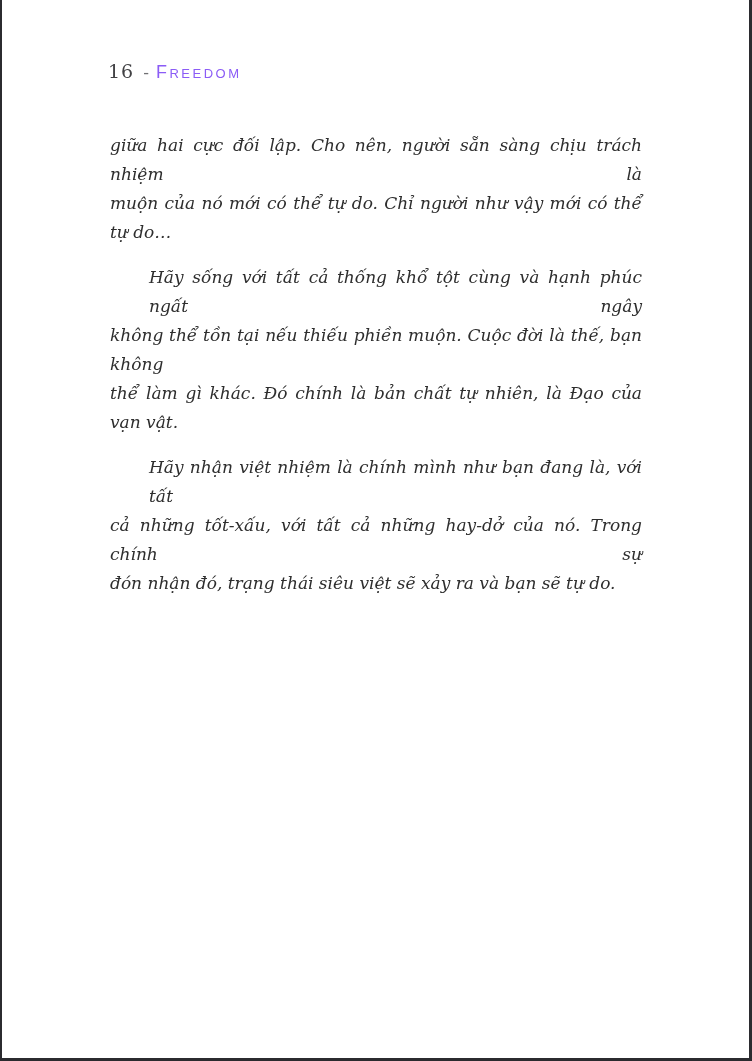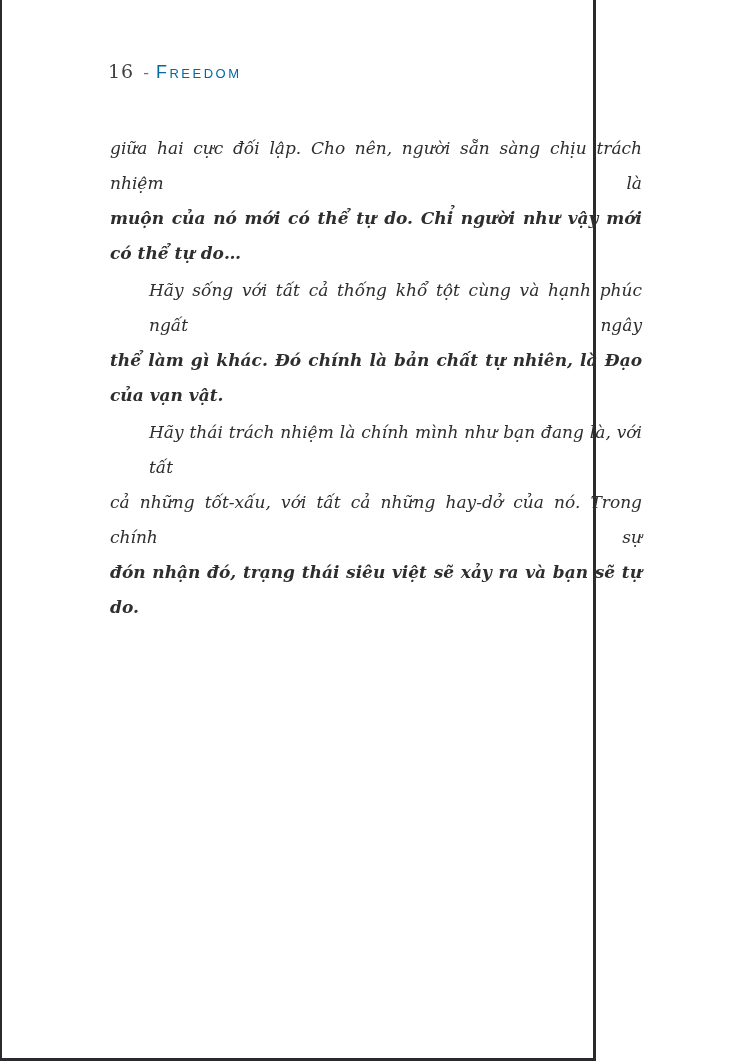--- a/index.html
+++ b/index.html
@@ -7,21 +7,21 @@
     padding: 0;
   }
   body {
     width: 752px;
     height: 1061px;
     background: #ffffff;
     overflow: hidden;
   }
   .page {
     position: relative;
-    width: 596px;
+    width: 752px;
     height: 1061px;
     box-sizing: border-box;
     background: #ffffff;
     border-left: 2px solid #2b2b2f;
     border-right: 3px solid #2b2b2f;
     border-bottom: 3px solid #2b2b2f;
     padding-left: 33px;
   }
   .running-header {
     position: absolute;
@@ -41,59 +41,60 @@
     font-family: "DejaVu Sans", sans-serif;
     font-size: 16px;
     color: #707073;
     margin: 0 7px 0 9px;
   }
   .book-title {
     font-family: "Liberation Sans", "DejaVu Sans", sans-serif;
     font-size: 18px;
     font-variant: small-caps;
     letter-spacing: 2.5px;
-    color: #0369a1;
+    color: #8b5cf6;
   }
   .text-block {
     position: absolute;
     top: 131px;
     left: 108px;
     width: 532px;
     color: #2e2e2e;
   }
   .paragraph { margin: 0; }
-  .paragraph + .paragraph { margin-top: 2px; }
+  .paragraph + .paragraph { margin-top: 16px; }
   .line {
     font-family: "DejaVu Serif", serif;
     font-style: italic;
     font-size: 17px;
-    line-height: 35px;
+    line-height: 29px;
     text-align: justify;
     text-align-last: justify;
   }
-  .line.last { text-align-last: left; font-weight: bold; }
+  .line.last { text-align-last: left; }
   .line.indent { padding-left: 39px; }
 </style>
 </head>
 <body>
 
 <div class="page">
   <div class="running-header">
     <span class="page-number">16</span>
     <span class="header-sep">-</span>
     <span class="book-title">Freedom</span>
   </div>
   <div class="text-block">
       <div class="paragraph">
         <div class="line">giữa hai cực đối lập. Cho nên, người sẵn sàng chịu trách nhiệm là</div>
         <div class="line last">muộn của nó mới có thể tự do. Chỉ người như vậy mới có thể tự do…</div>
       </div>
       <div class="paragraph">
         <div class="line indent">Hãy sống với tất cả thống khổ tột cùng và hạnh phúc ngất ngây</div>
+        <div class="line">không thể tồn tại nếu thiếu phiền muộn. Cuộc đời là thế, bạn không</div>
         <div class="line last">thể làm gì khác. Đó chính là bản chất tự nhiên, là Đạo của vạn vật.</div>
       </div>
       <div class="paragraph">
-        <div class="line indent">Hãy thái trách nhiệm là chính mình như bạn đang là, với tất</div>
+        <div class="line indent">Hãy nhận việt nhiệm là chính mình như bạn đang là, với tất</div>
         <div class="line">cả những tốt-xấu, với tất cả những hay-dở của nó. Trong chính sự</div>
         <div class="line last">đón nhận đó, trạng thái siêu việt sẽ xảy ra và bạn sẽ tự do.</div>
       </div>
     </div>
 </div>
 
 </body></html>

